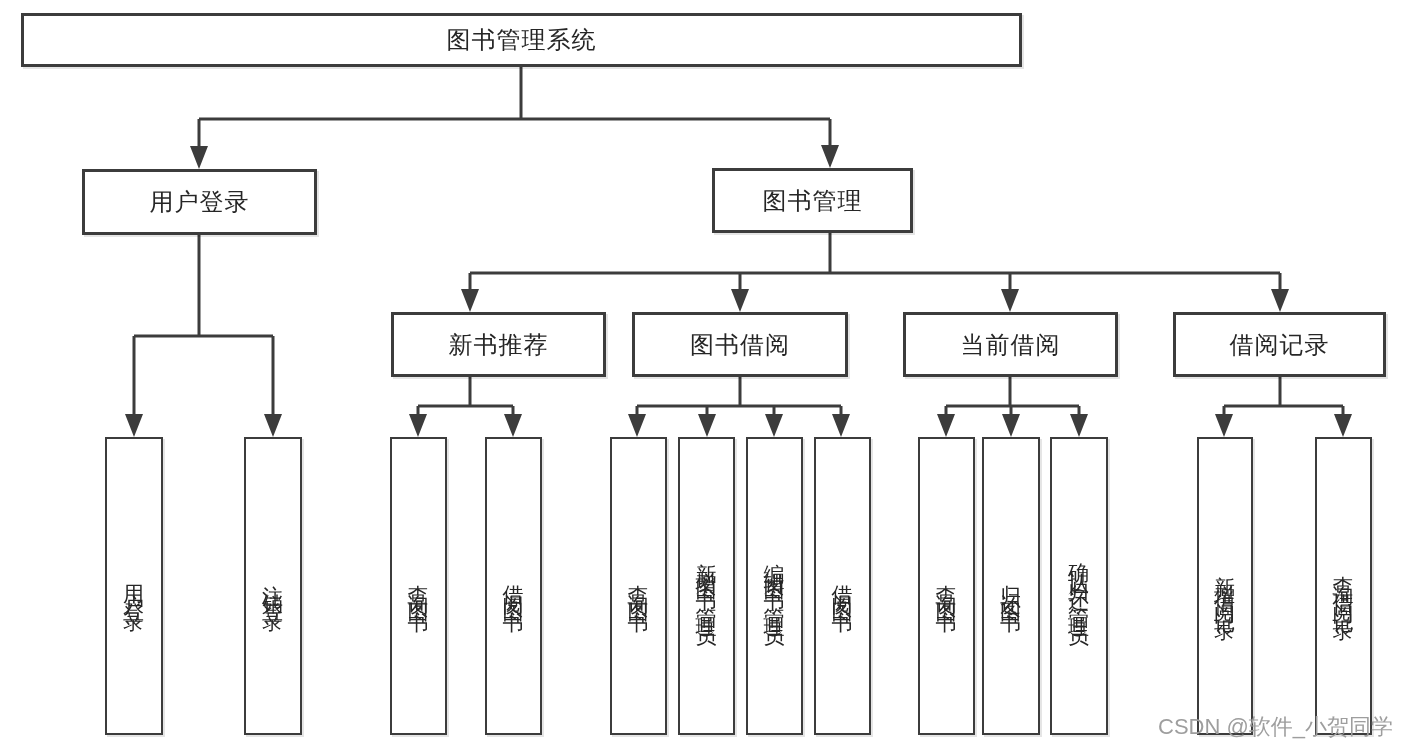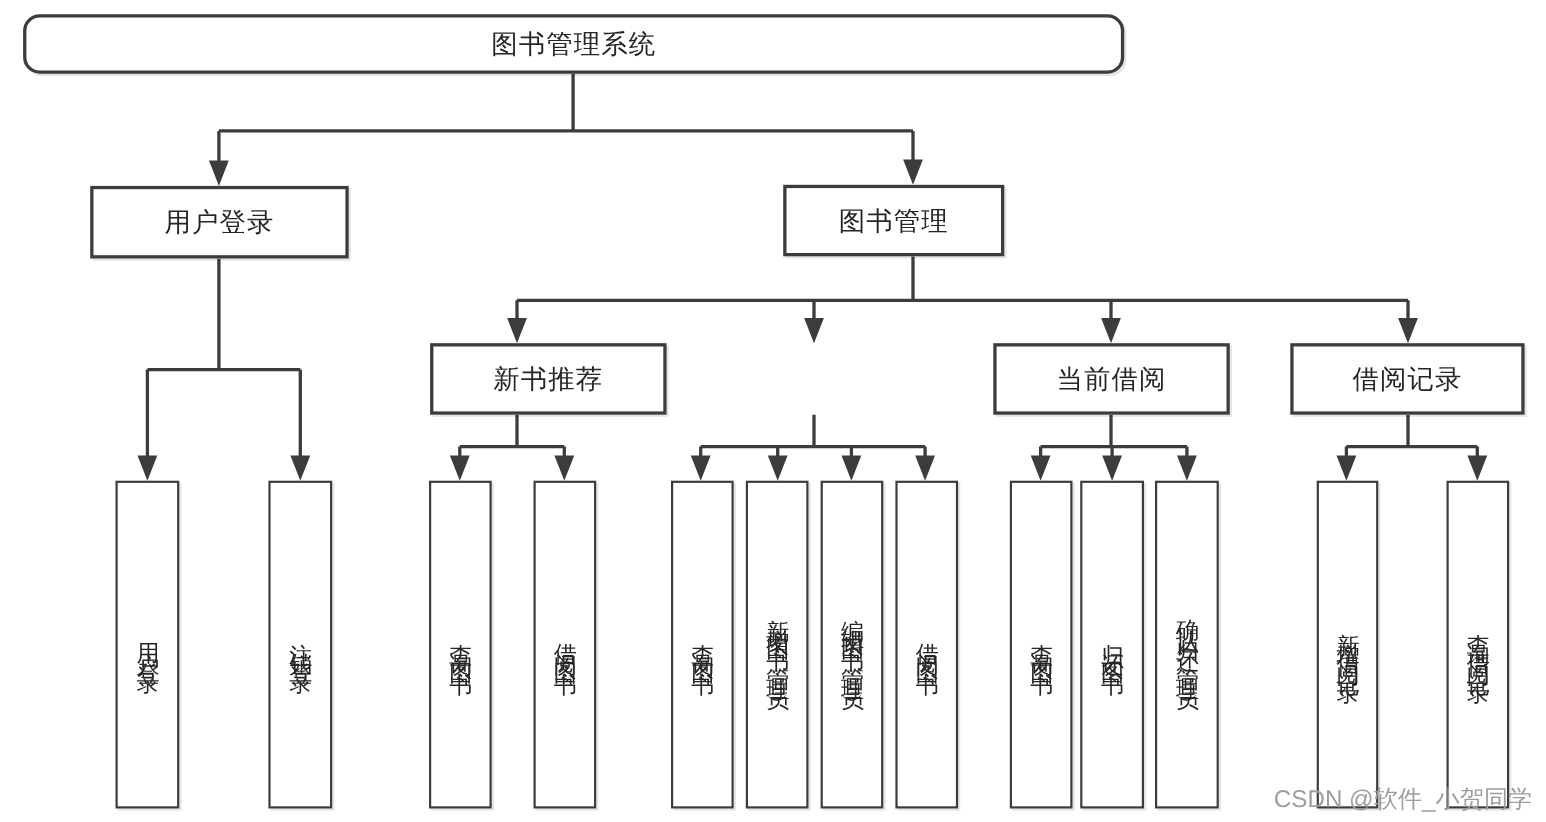--- a/index.html
+++ b/index.html
@@ -77,26 +77,27 @@
       M698 414 L716 414 L707 437 Z
       M765 414 L783 414 L774 437 Z
       M832 414 L850 414 L841 437 Z
       M937 414 L955 414 L946 437 Z
       M1002 414 L1020 414 L1011 437 Z
       M1070 414 L1088 414 L1079 437 Z
       M1215 414 L1233 414 L1224 437 Z
       M1334 414 L1352 414 L1343 437 Z"></path>
   </svg>
 
-  <div class="box" style="left:21px; top:13px; width:1001px; height:54px;border-radius:15px;">图书管理系统</div>
+  <div class="box" style="left:21px; top:13px; width:1001px; height:54px;">图书管理系统</div>
 
   <div class="box" style="left:82px; top:169px; width:235px; height:66px;">用户登录</div>
   <div class="box" style="left:712px; top:168px; width:201px; height:65px;">图书管理</div>
 
   <div class="box" style="left:363px; top:312px; width:215px; height:65px;margin-left:28px;">新书推荐</div>
+  <div class="box" style="left:632px; top:312px; width:216px; height:65px;">图书借阅</div>
   <div class="box" style="left:903px; top:312px; width:215px; height:65px;">当前借阅</div>
   <div class="box" style="left:1173px; top:312px; width:213px; height:65px;">借阅记录</div>
 
   <div class="box leaf" style="left:105px; top:437px; width:58px; height:298px;">用户登录</div>
   <div class="box leaf" style="left:244px; top:437px; width:58px; height:298px;">注销登录</div>
 
   <div class="box leaf" style="left:390px; top:437px; width:57px; height:298px;">查询图书</div>
   <div class="box leaf" style="left:485px; top:437px; width:57px; height:298px;">借阅图书</div>
 
   <div class="box leaf" style="left:610px; top:437px; width:57px; height:298px;">查询图书</div>

